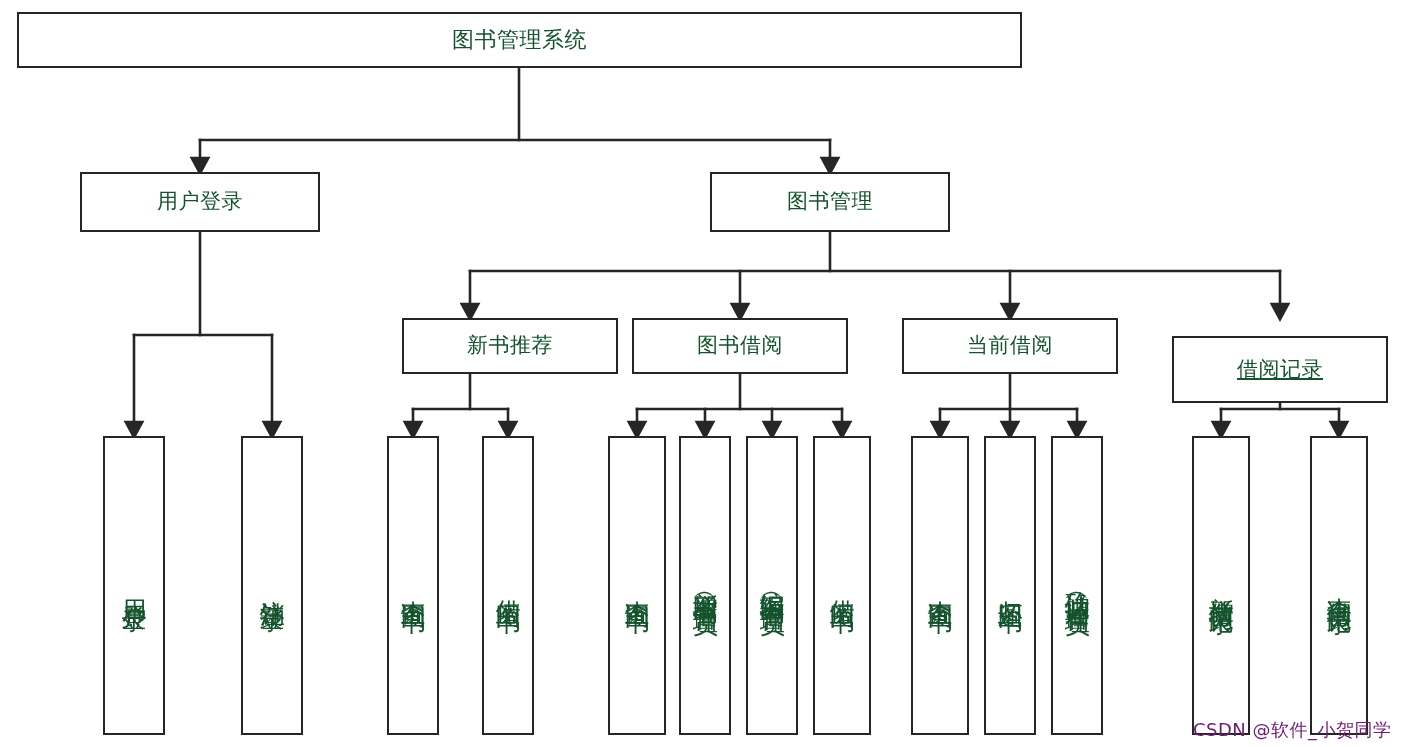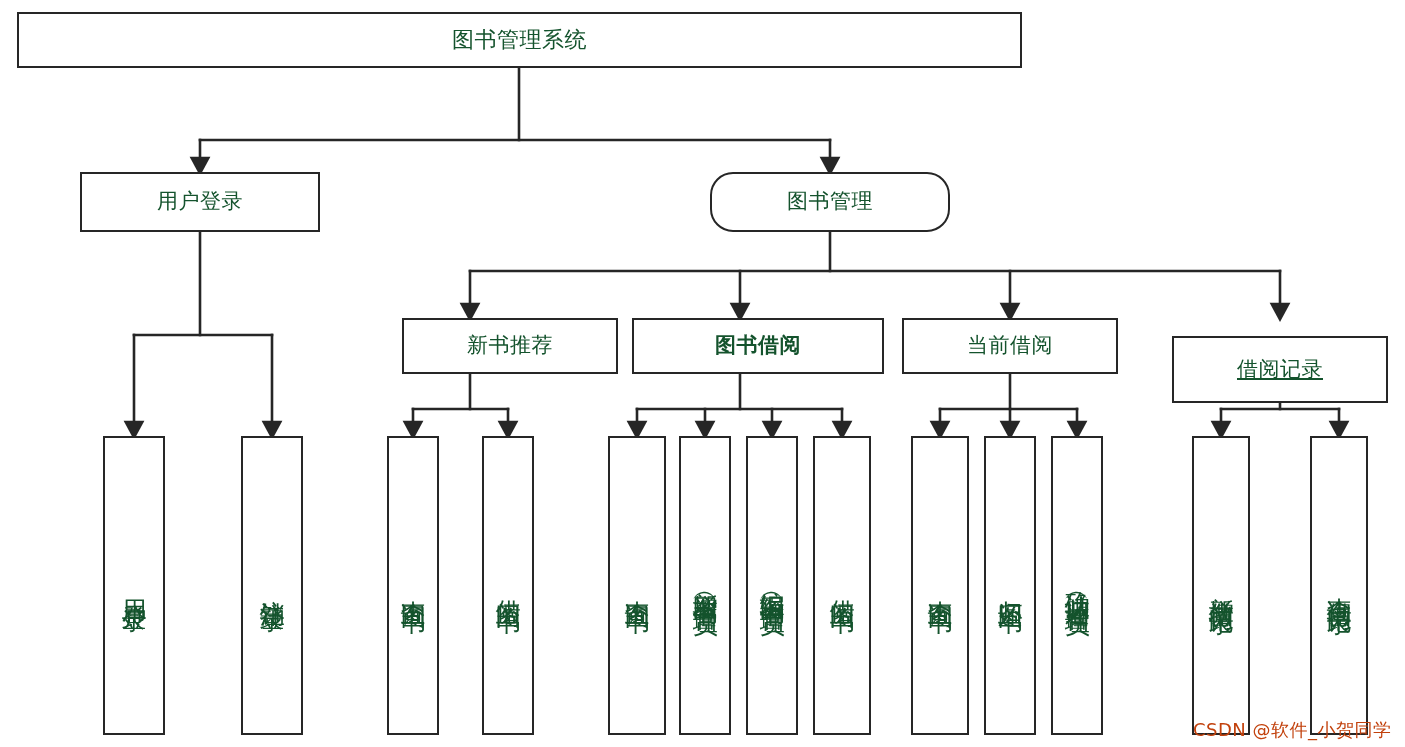--- a/index.html
+++ b/index.html
@@ -58,21 +58,21 @@
     writing-mode: vertical-rl;
     text-orientation: upright;
     font-size: 25px;
     line-height: 1.18;
     letter-spacing: 3px;
     white-space: nowrap;
   }
   .watermark {
     position: absolute;
     font-size: 18px;
-    color: #c2410c;
+    color: #701a75;
     white-space: nowrap;
     letter-spacing: 0.5px;
     font-family: "DejaVu Sans", "Liberation Sans", sans-serif;
   }
 </style>
 </head>
 <body>
 
 <div id="canvas">
 
@@ -126,28 +126,28 @@
     </g>
   </svg>
 
   <div class="node h root" style="left:17px; top:12px; width:1005px; height:56px;">
     <span class="label">图书管理系统</span>
   </div>
 
   <div class="node h" style="left:80px; top:172px; width:240px; height:60px;">
     <span class="label">用户登录</span>
   </div>
-  <div class="node h" style="left:710px; top:172px; width:240px; height:60px;border-radius:23px;">
+  <div class="node h" style="left:710px; top:172px; width:240px; height:60px;">
     <span class="label">图书管理</span>
   </div>
 
   <div class="node h" style="left:362px; top:318px; width:216px; height:56px;margin-left:40px;">
     <span class="label">新书推荐</span>
   </div>
-  <div class="node h" style="left:632px; top:318px; width:252px; height:56px;font-weight:bold;">
+  <div class="node h" style="left:632px; top:318px; width:216px; height:56px;">
     <span class="label">图书借阅</span>
   </div>
   <div class="node h" style="left:902px; top:318px; width:216px; height:56px;">
     <span class="label">当前借阅</span>
   </div>
   <div class="node h" style="left:1172px; top:336px; width:216px; height:67px;text-decoration:underline;">
     <span class="label">借阅记录</span>
   </div>
 
   <div class="node v" style="left:103px; top:436px; width:62px; height:299px;">

